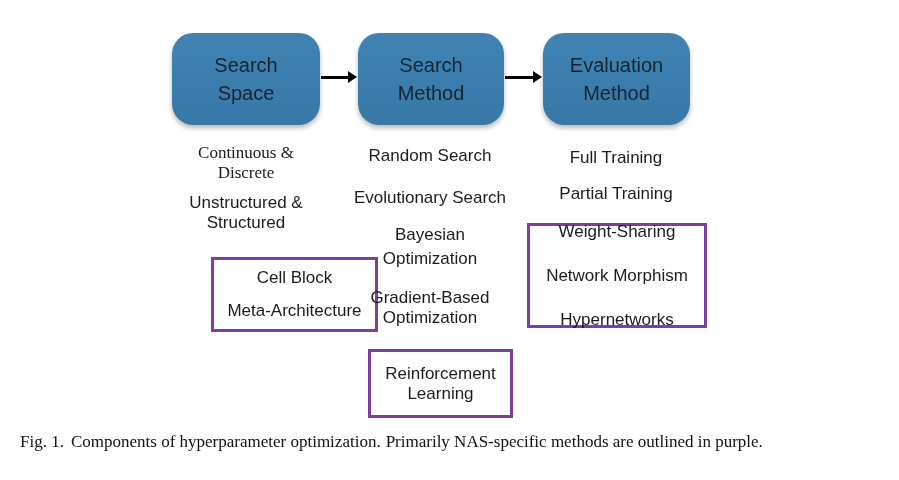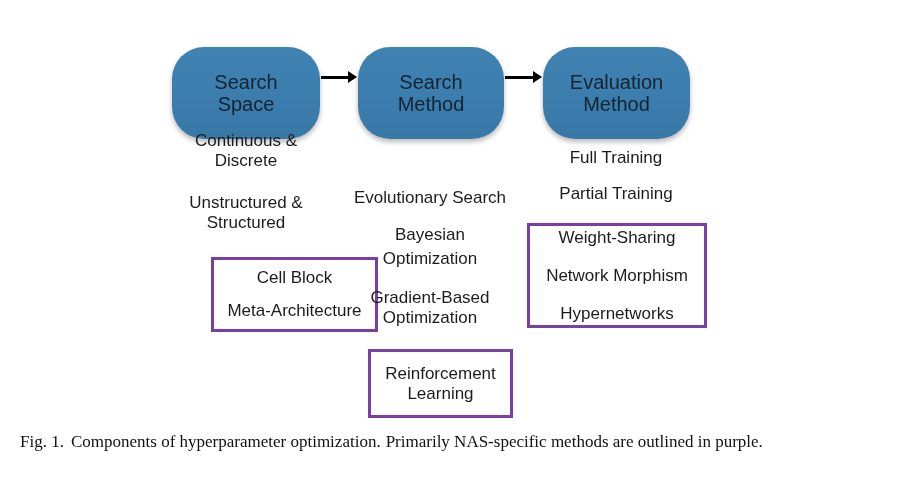--- a/index.html
+++ b/index.html
@@ -12,31 +12,31 @@
     width: 899px;
     height: 480px;
     background: #ffffff;
     overflow: hidden;
     font-family: "Liberation Sans", sans-serif;
   }
 
   
   .flow-box {
     position: absolute;
-    top: 47px;
+    top: 33px;
     height: 92px;
-    border-radius: 32px;
+    border-radius: 21px;
     background: linear-gradient(180deg, #4083b3 0%, #3c7eae 45%, #3878a7 100%);
     box-shadow: 0 3px 5px rgba(0,0,0,0.28);
     display: flex;
     align-items: center;
     justify-content: center;
     text-align: center;
     font-size: 20px;
-    line-height: 22px;
+    line-height: 28px;
     color: #142430;
     white-space: pre-line;
   }
   .fb1 { left: 172px; width: 148px; }
   .fb2 { left: 358px; width: 146px; }
   .fb3 { left: 543px; width: 147px; }
 
   
   .arrow {
     position: absolute;
@@ -64,21 +64,21 @@
     text-align: center;
     font-size: 17px;
     line-height: 19.5px;
     color: #1c1c1c;
     white-space: pre-line;
   }
   .c1 { left: 146px; width: 200px; }
   .c2 { left: 330px; width: 200px; }
   .c3 { left: 506px; width: 220px; }
 
-  .c1-i1 { top: 131px; }
+  .c1-i1 { top: 143px; font-family: Liberation Serif, serif; }
   .c1-i2 { top: 193px; }
 
   .c2-i1 { top: 146px; }
   .c2-i2 { top: 188px; }
   .c2-i3 { top: 223px; line-height: 24px; }
   .c2-i4 { top: 288px; line-height: 20px; }
 
   .c3-i1 { top: 148px; }
   .c3-i2 { top: 184px; }
 
@@ -93,21 +93,21 @@
     align-items: center;
     justify-content: center;
     text-align: center;
     font-size: 17px;
     line-height: 20px;
     color: #1c1c1c;
   }
   .pb1 { left: 163px; top: 257px; width: 167px; height: 75px; gap: 13px; margin-left: 48px; }
   .pb2 { left: 368px; top: 349px; width: 145px; height: 69px; }
   .pb2 .pitem { white-space: pre-line; }
-  .pb3 { left: 527px; top: 223px; width: 180px; height: 105px; gap: 18px; }
+  .pb3 { left: 527px; top: 223px; width: 180px; height: 105px; gap: 24px; }
 
   
   .caption {
     position: absolute;
     left: 20px;
     top: 431px;
     width: 868px;
     font-family: "Liberation Serif", serif;
     font-size: 17px;
     line-height: 22px;
@@ -134,20 +134,21 @@
 
   <div class="item c1 c1-i1">Continuous &amp;
 Discrete</div>
   <div class="item c1 c1-i2">Unstructured &amp;
 Structured</div>
   <div class="pbox pb1">
     <div class="pitem">Cell Block</div>
     <div class="pitem">Meta-Architecture</div>
   </div>
 
+  <div class="item c2 c2-i1">Random Search</div>
   <div class="item c2 c2-i2">Evolutionary Search</div>
   <div class="item c2 c2-i3">Bayesian
 Optimization</div>
   <div class="item c2 c2-i4">Gradient-Based
 Optimization</div>
   <div class="pbox pb2">
     <div class="pitem">Reinforcement
 Learning</div>
   </div>
 

